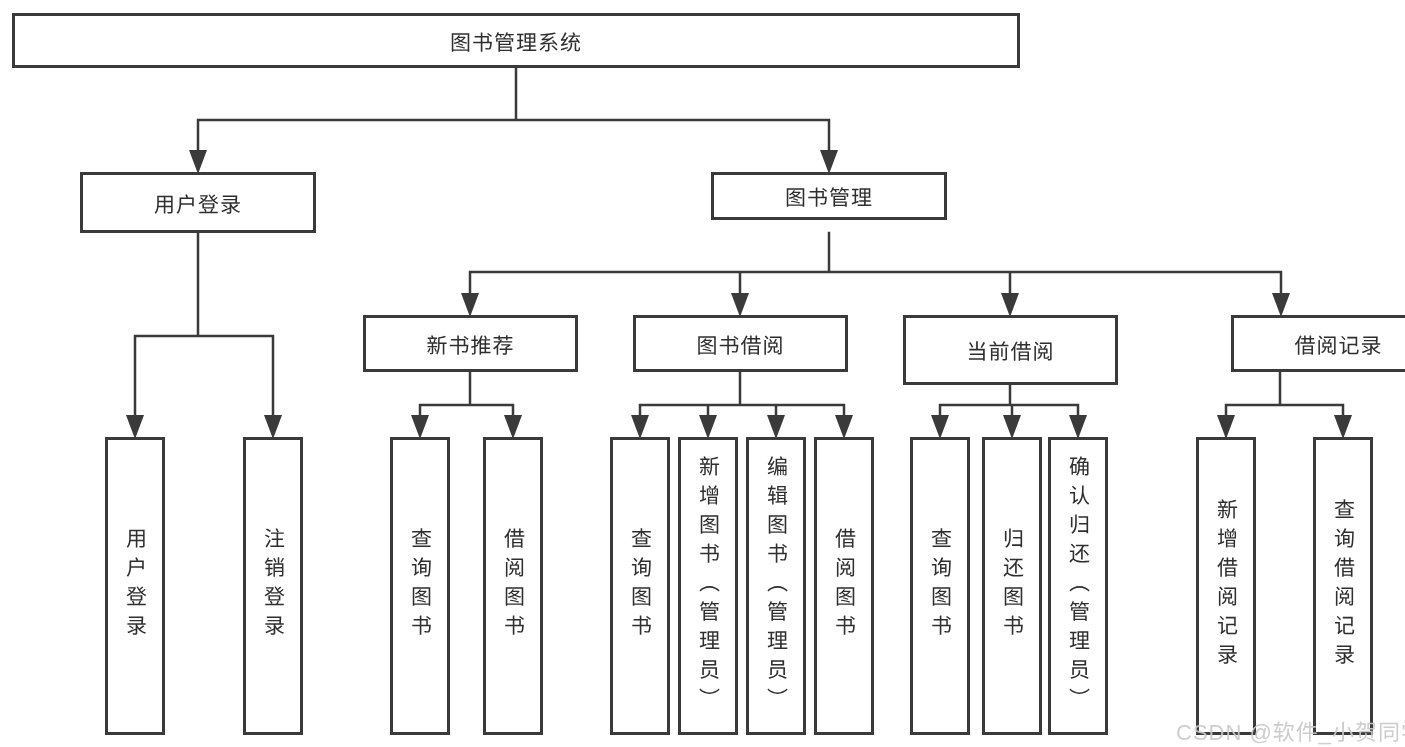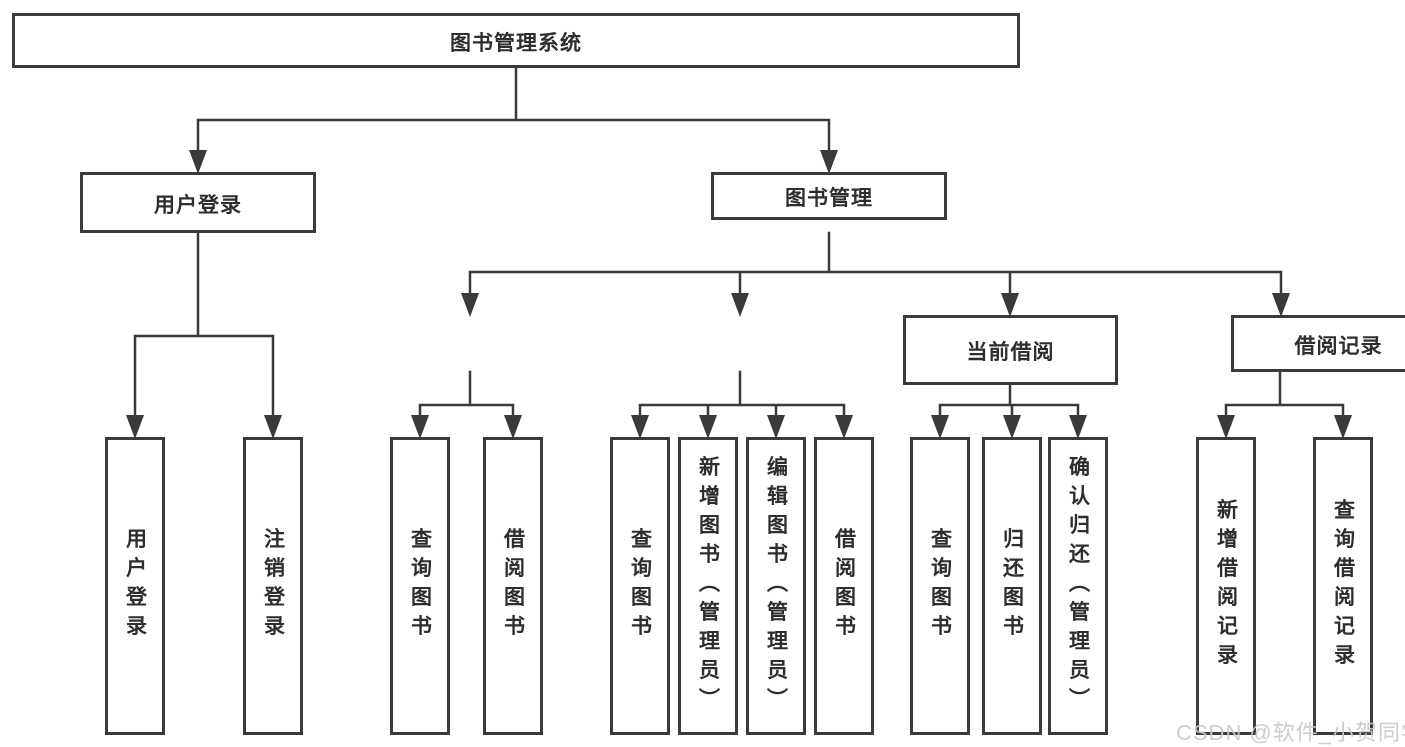--- a/index.html
+++ b/index.html
@@ -12,21 +12,20 @@
   #canvas{
     position:relative;width:1405px;height:747px;background:var(--background);
     font-family:"Liberation Sans","DejaVu Sans",sans-serif;color:var(--text);
     overflow:hidden;
   }
   #wires{position:absolute;left:0;top:0;width:1405px;height:747px;color:var(--line);}
   .box{
     position:absolute;box-sizing:border-box;border:3px solid var(--line);
     background:var(--background);display:flex;align-items:center;justify-content:center;
     text-align:center;
-    font-weight:bold;
   }
   .box.h{font-size:21px;letter-spacing:1px;}
   .box.v{width:60px;height:298px;top:437px;}
   .box.v .lbl{
     writing-mode:vertical-rl;text-orientation:mixed;
     font-size:21px;letter-spacing:8px;line-height:1;white-space:nowrap;
   }
   .watermark{
     position:absolute;left:1176px;top:714px;font-size:22px;
     color:var(--watermark);opacity:.92;white-space:nowrap;letter-spacing:1px;
@@ -64,20 +63,26 @@
     <span class="lbl">图书管理系统</span>
   </div>
 
   <div class="box h" style="left:80px;top:172px;width:236px;height:61px">
     <span class="lbl">用户登录</span>
   </div>
   <div class="box h" style="left:711px;top:172px;width:236px;height:48px">
     <span class="lbl">图书管理</span>
   </div>
 
+  <div class="box h" style="left:363px;top:315px;width:215px;height:57px">
+    <span class="lbl">新书推荐</span>
+  </div>
+  <div class="box h" style="left:633px;top:315px;width:215px;height:57px">
+    <span class="lbl">图书借阅</span>
+  </div>
   <div class="box h" style="left:903px;top:315px;width:215px;height:70px">
     <span class="lbl">当前借阅</span>
   </div>
   <div class="box h" style="left:1231px;top:315px;width:215px;height:57px">
     <span class="lbl">借阅记录</span>
   </div>
 
   <div class="box v" style="left:105px">
     <span class="lbl">用户登录</span>
   </div>

